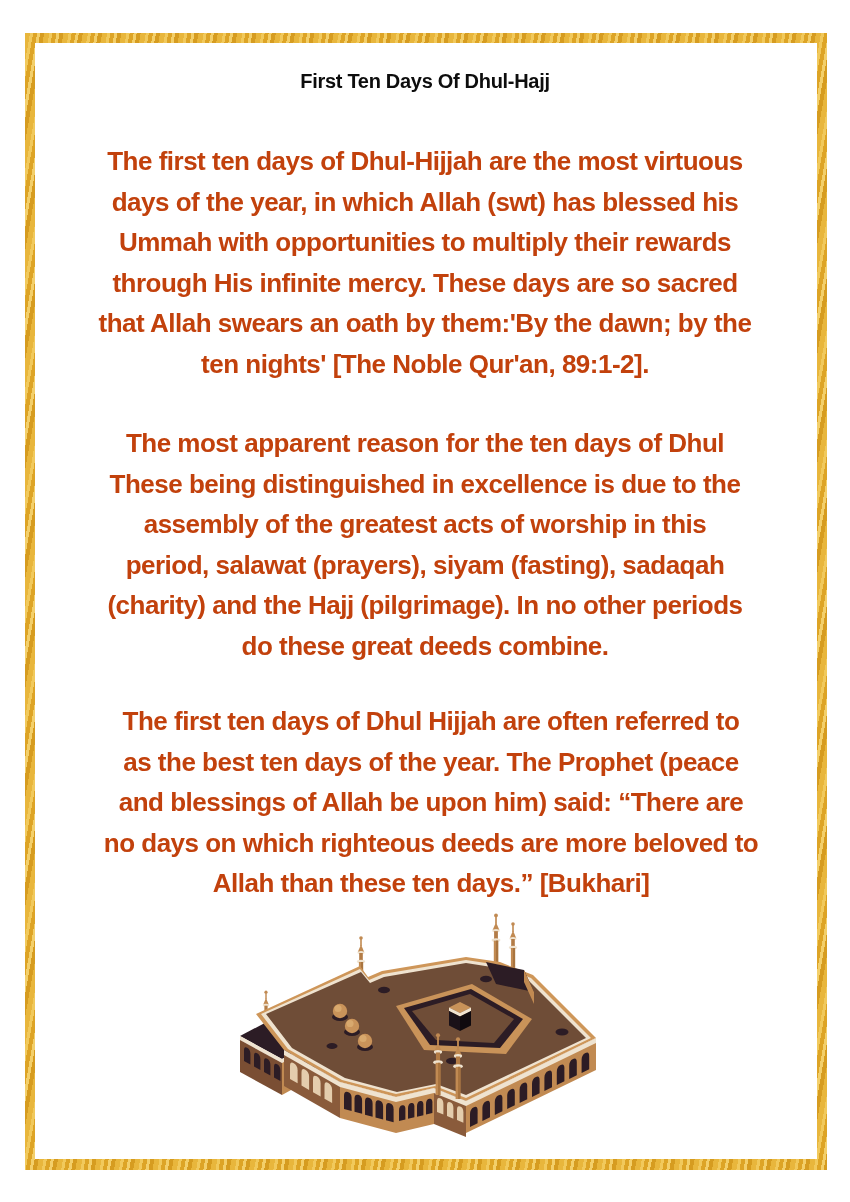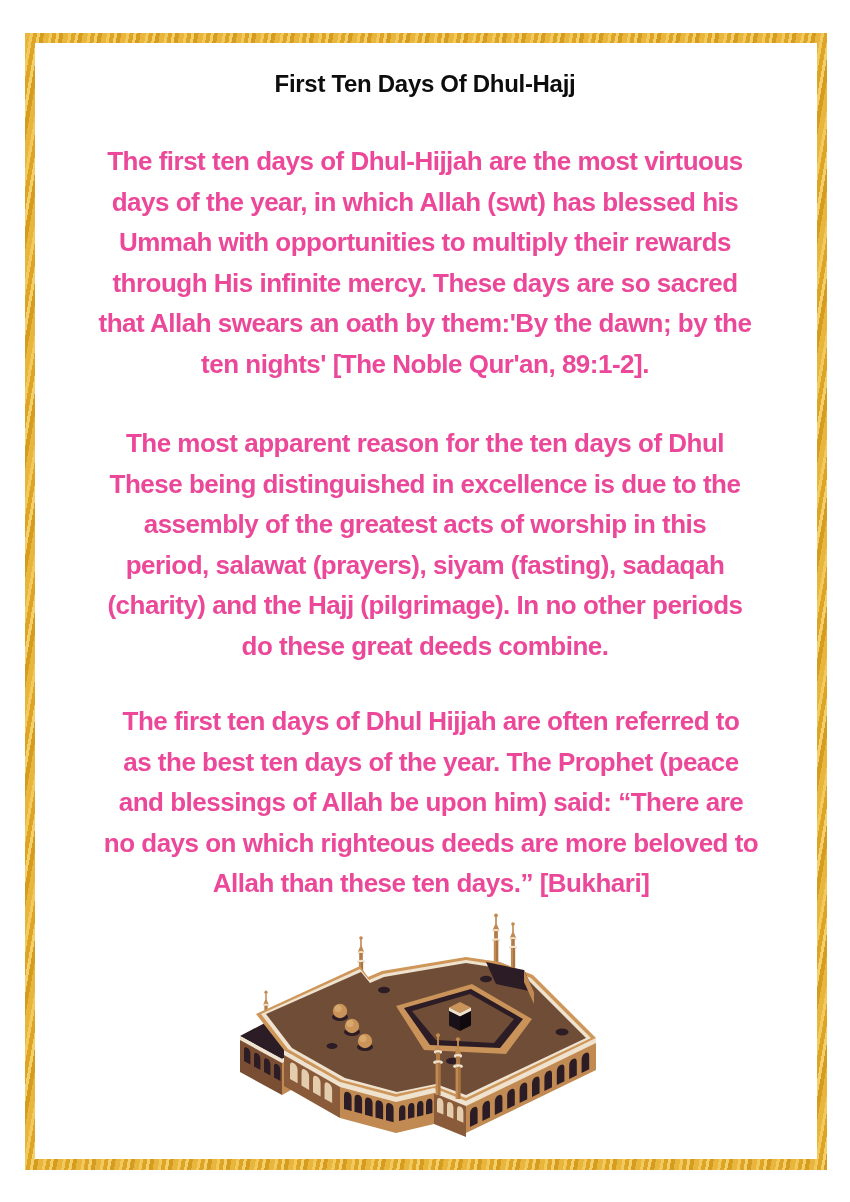--- a/index.html
+++ b/index.html
@@ -26,35 +26,35 @@
   }
   .frame-inner {
     position: absolute;
     left: 10px; top: 10px; right: 10px; bottom: 11px;
     background: #ffffff;
   }
   .poster-title {
     position: absolute;
     top: 70px; left: 0; right: 0;
     text-align: center;
-    font-size: 24px;
+    font-size: 20px;
     font-weight: 800;
     letter-spacing: -0.3px;
     color: #0d0d0d;
   }
   .para {
     position: absolute;
     left: 36px; right: 36px;
     text-align: center;
     font-size: 26px;
     font-weight: 800;
     line-height: 40.5px;
     letter-spacing: -0.5px;
     white-space: pre-line;
-    color: #ec4899;
+    color: #c2410c;
   }
   .para-1 { top: 141px; }
   .para-2 { top: 423px; }
   .para-3 { top: 701px; padding-left: 12px; }
   .mosque {
     position: absolute;
     left: 228px; top: 898px;
     width: 400px; height: 260px;
   }
 </style>

